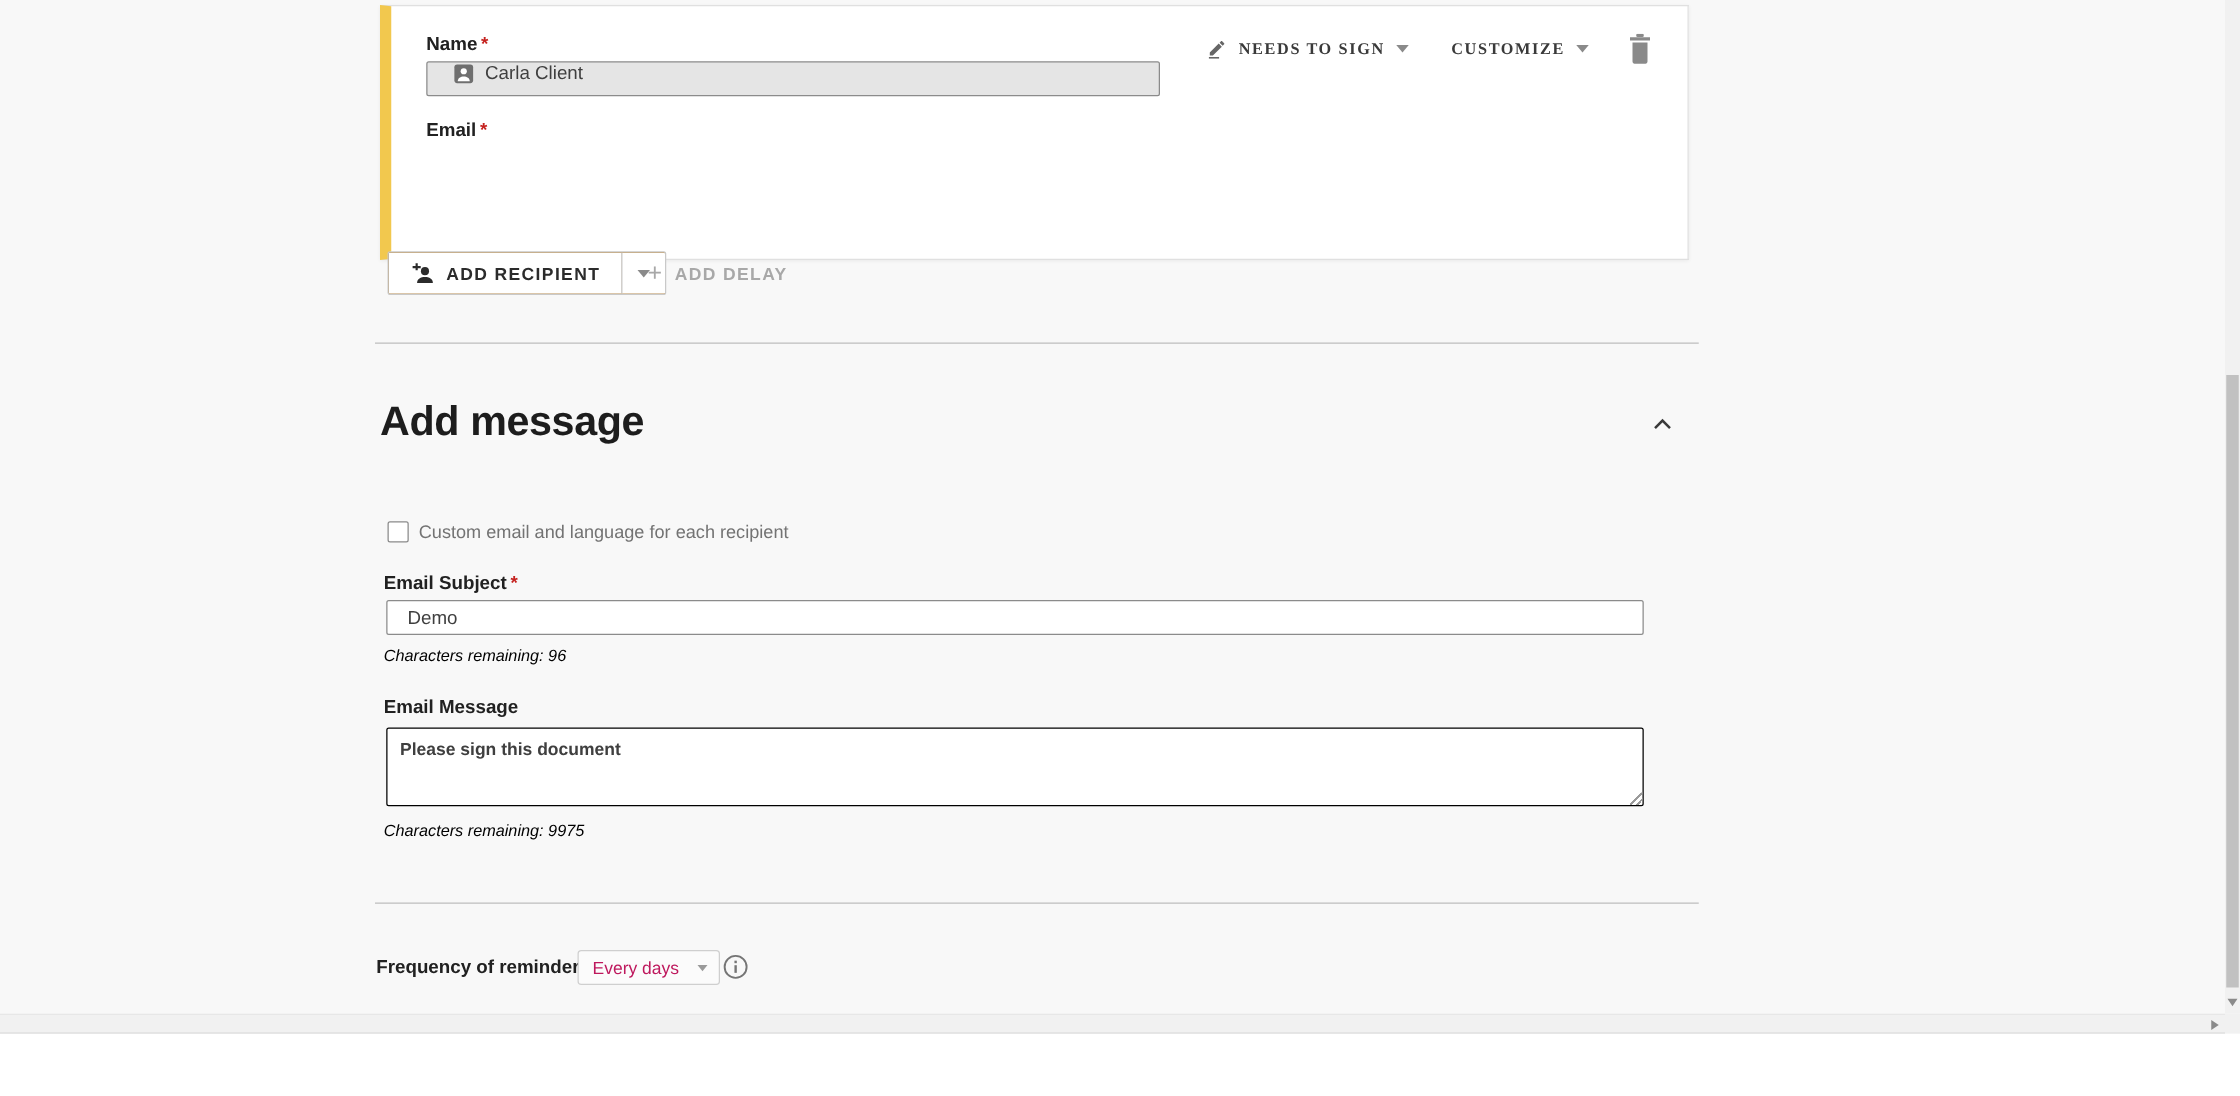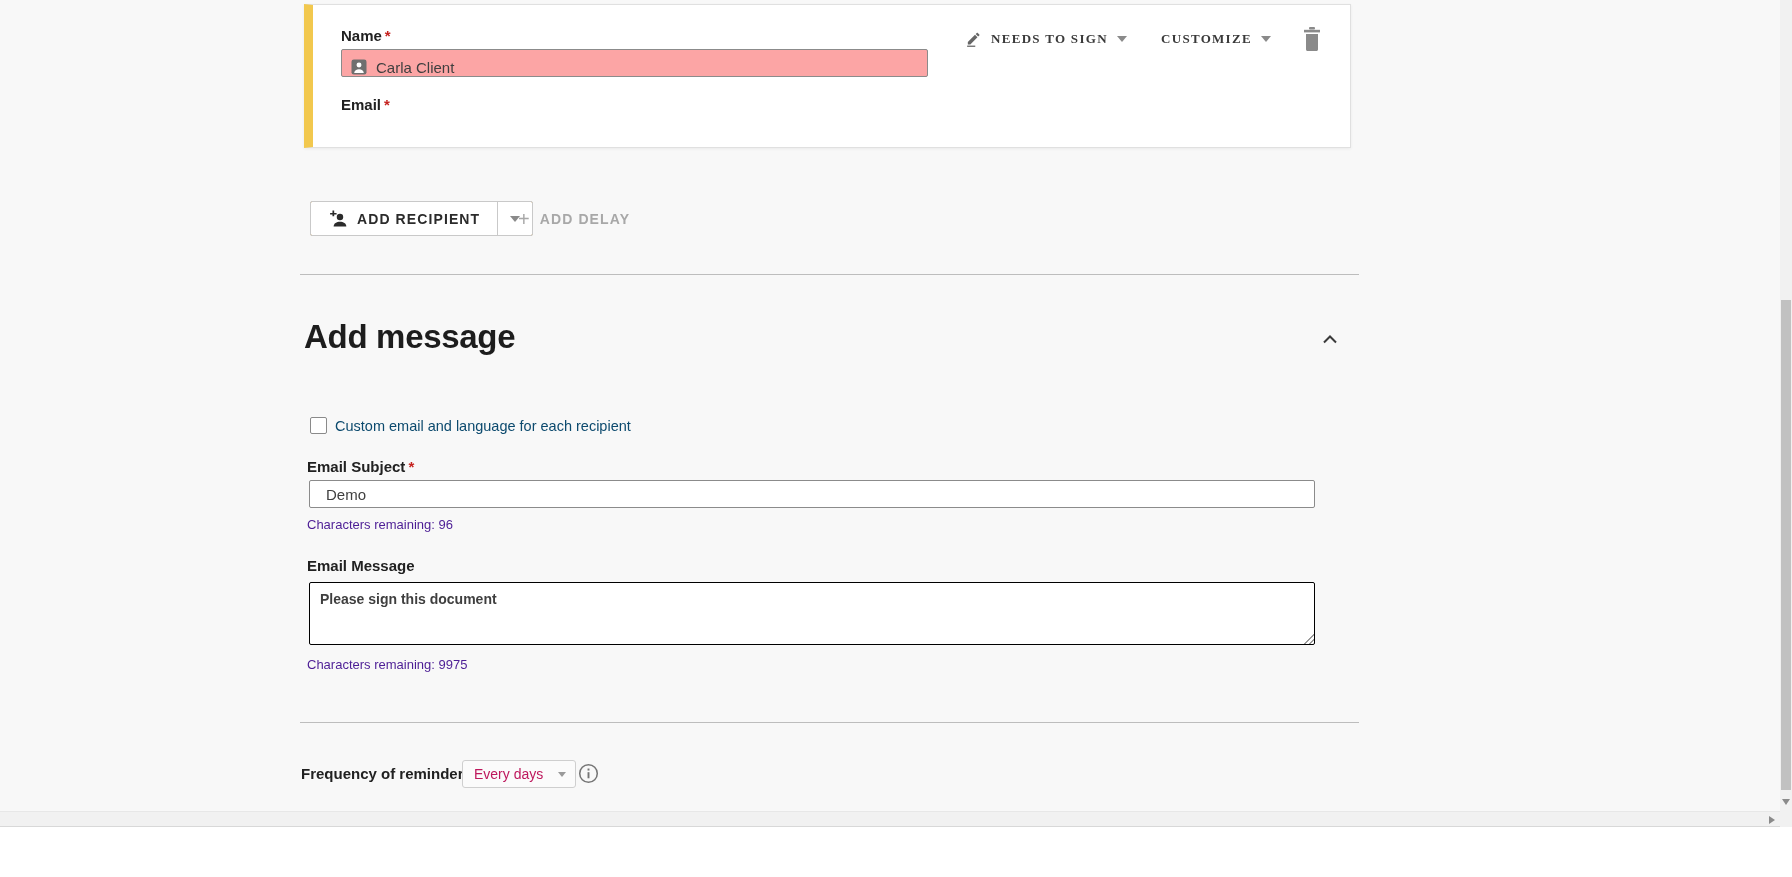--- a/index.html
+++ b/index.html
@@ -12,33 +12,33 @@
   body{
     font-family:"Liberation Sans",sans-serif;
     background:#f8f8f8;
     color:#212121;
     position:relative;
   }
   .canvas{position:absolute;inset:0;width:1792px;height:877px;}
 
   
   .recipient-card{
-    position:absolute;left:304px;top:4px;width:1047px;height:144px;
+    position:absolute;left:304px;top:4px;width:1047px;height:204px;
     background:#fff;border:1px solid #e0e0e0;
     border-left:9px solid var(--recipient-bar-yellow);
     box-shadow:0 1px 3px rgba(0,0,0,0.06);
   }
   .field-label{
     position:absolute;font-size:15px;font-weight:bold;color:#212121;
   }
   .req{color:var(--required-red);margin-left:3px;font-weight:bold;}
   .name-input-wrap{
     position:absolute;left:28px;top:44px;width:587px;height:28px;
-    border:1px solid #8b8b8b;border-radius:2px;background:#fca5a5;
-    display:flex;align-items:flex-end;padding:0 8px;gap:8px;
+    border:1px solid #8b8b8b;border-radius:2px;background:#e5e5e5;
+    display:flex;align-items:flex-start;padding:0 20px;gap:8px;
   }
   .name-input-wrap input{
     border:none;outline:none;flex:1;font-size:15px;color:#3f3f3f;
     font-family:"Liberation Sans",sans-serif;background:transparent;
   }
   .plain-input{
     position:absolute;border:1px solid #8b8b8b;border-radius:2px;background:#fff;
     font-size:15px;color:#3f3f3f;padding:0 10px;outline:none;
     font-family:"Liberation Sans",sans-serif;
   }
@@ -93,23 +93,23 @@
   .collapse-btn{
     position:absolute;left:1322px;top:328px;width:26px;height:22px;
     background:transparent;border:none;cursor:pointer;padding:0;
   }
   .checkbox-row-box{
     position:absolute;left:310px;top:417px;width:17px;height:17px;
     appearance:none;-webkit-appearance:none;border:1px solid #8a8a8a;border-radius:2px;
     background:#fff;cursor:pointer;margin:0;
   }
   .checkbox-label{
-    position:absolute;left:335px;top:418px;font-size:14.5px;color:#0c4a6e;cursor:pointer;
-  }
-  .chars-remaining{position:absolute;font-size:13px;color:#4c1d95;}
+    position:absolute;left:335px;top:418px;font-size:14.5px;color:#737373;cursor:pointer;
+  }
+  .chars-remaining{position:absolute;font-size:13px;color:#000000;font-style:italic;}
   .msg-textarea{
     position:absolute;left:309px;top:582px;width:1006px;height:63px;
     border:1px solid #000000;border-radius:2px;background:#fff;resize:none;
     font-family:"Liberation Sans",sans-serif;font-size:14px;color:#3f3f3f;
     padding:8px 10px;outline:none;overflow:hidden;font-weight:bold;
   }
   .resize-grip{
     position:absolute;left:1304px;top:634px;width:10px;height:10px;
     background:
       linear-gradient(135deg,transparent 0 45%,#9a9a9a 45% 55%,transparent 55% 72%,#9a9a9a 72% 82%,transparent 82%);

